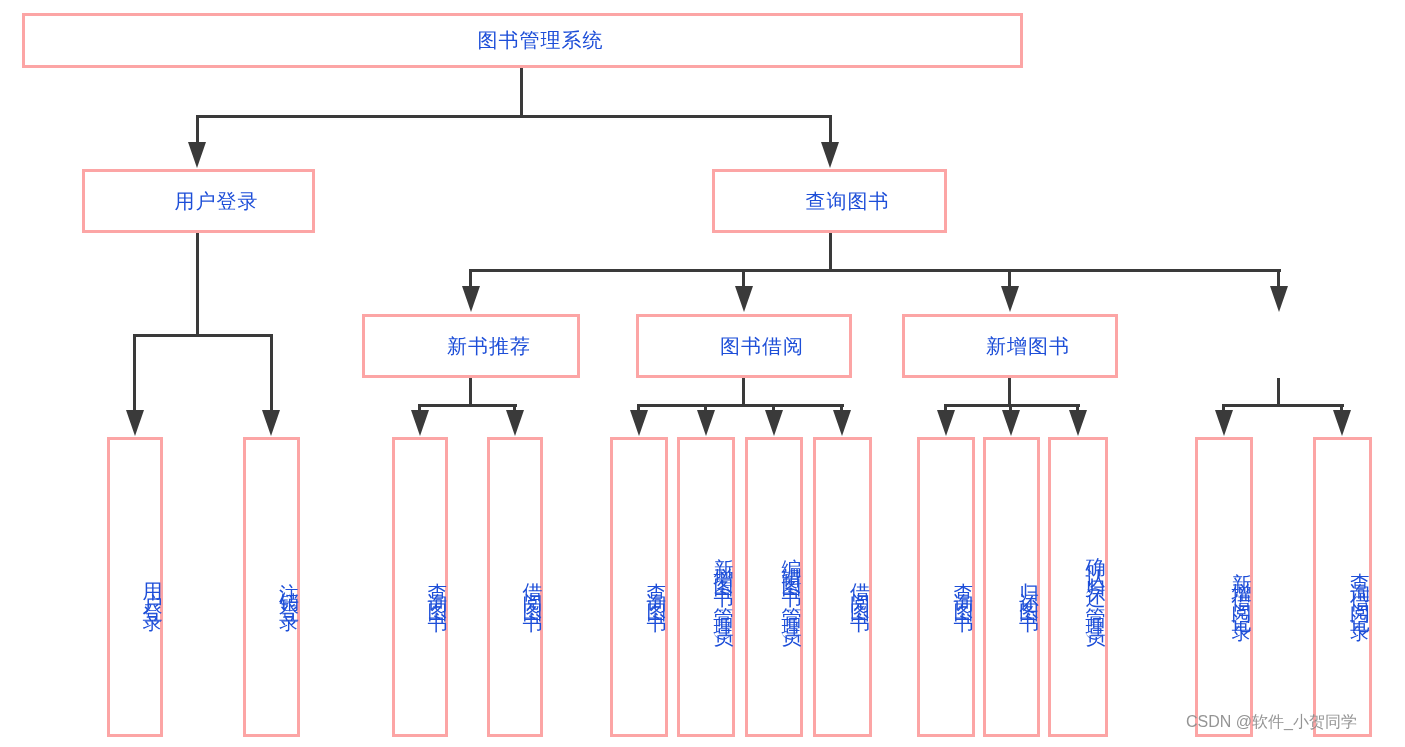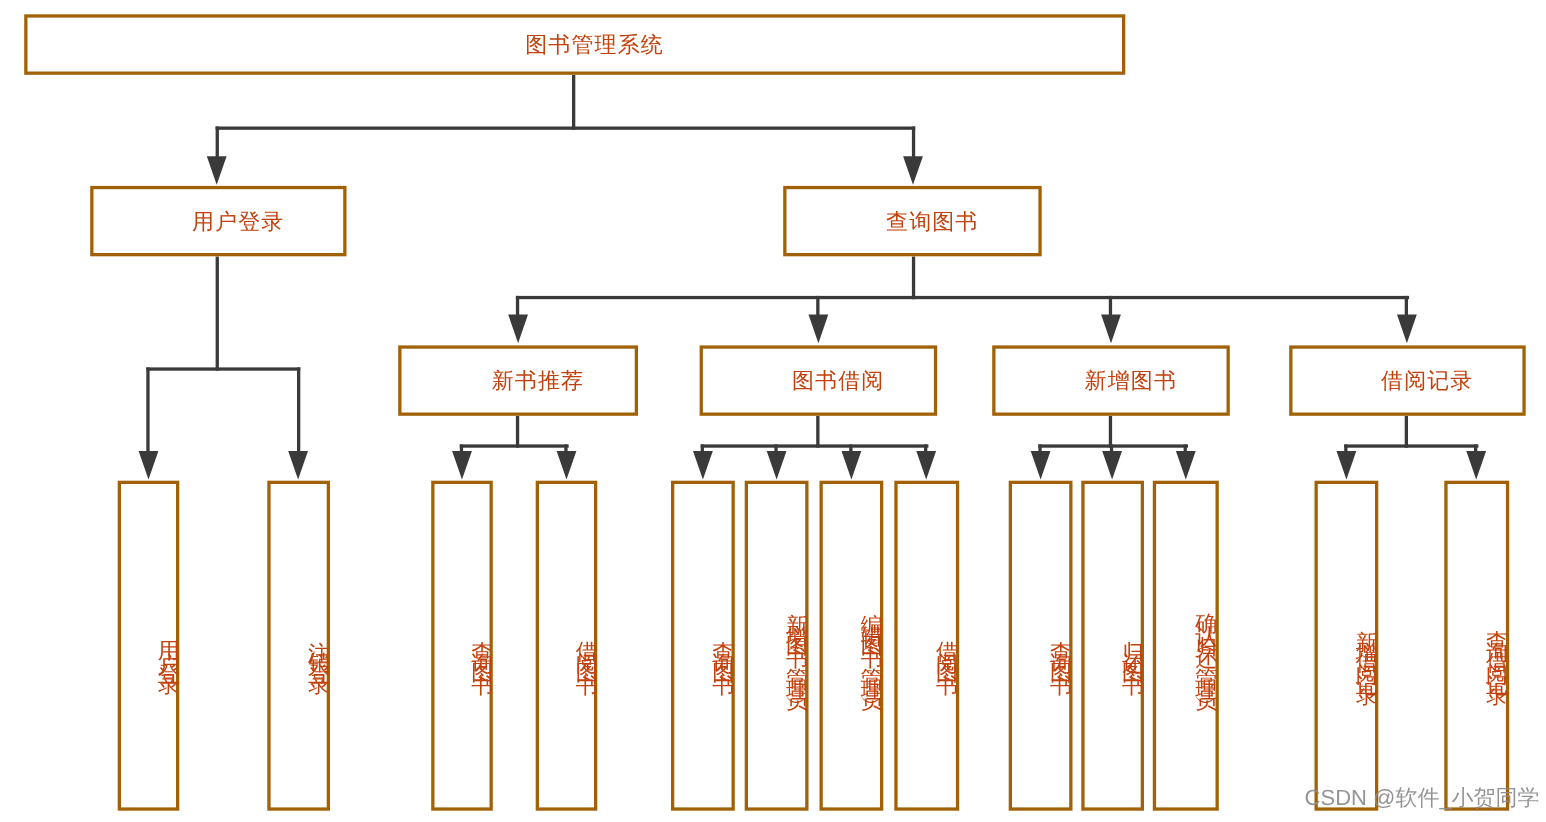--- a/index.html
+++ b/index.html
@@ -8,27 +8,27 @@
     background:#ffffff;
     font-family:"Liberation Sans", sans-serif;
     position:relative;
     overflow:hidden;
     color:#333333;
   }
   .canvas { position:absolute; left:0; top:0; width:1405px; height:747px; background:#ffffff; }
   .box {
     position:absolute;
     background:#ffffff;
-    border:3px solid #a16207;
+    border:3px solid #fca5a5;
     display:flex;
     align-items:center;
     justify-content:center;
     font-size:20px;
     letter-spacing:1px;
-    color:#c2410c;
+    color:#1d4ed8;
     z-index:2;
     padding-left:36px;
   }
   .vtext {
     writing-mode:vertical-rl;
     text-orientation:mixed;
     font-size:20px;
     letter-spacing:10px;
     line-height:1;
     white-space:nowrap;
@@ -40,41 +40,40 @@
     width:0; height:0;
     border-left:9px solid transparent;
     border-right:9px solid transparent;
     border-top:26px solid #3a3a3a;
     z-index:1;
   }
   .watermark {
     position:absolute;
     left:1186px;
     top:712px;
-    font-size:20px;
+    font-size:16px;
     color:#8c8c8c;
     opacity:0.92;
     z-index:5;
     white-space:nowrap;
   }
 </style>
 </head>
 <body>
 
 <div class="canvas">
 
   <div class="box" style="left:22px; top:13px; width:1001px; height:55px;">图书管理系统</div>
 
   <div class="box" style="left:82px; top:169px; width:233px; height:64px;">用户登录</div>
   <div class="box" style="left:712px; top:169px; width:235px; height:64px;">查询图书</div>
 
   <div class="box" style="left:636px; top:314px; width:216px; height:64px;">图书借阅</div>
   <div class="box" style="left:362px; top:314px; width:218px; height:64px;">新书推荐</div>
   <div class="box" style="left:902px; top:314px; width:216px; height:64px;">新增图书</div>
-  <div class="box" style="left:1172px; top:314px; width:215px; height:64px;">借阅记录</div>
 
   <div class="box" style="left:107px; top:437px; width:56px; height:300px;">
     <span class="vtext">用户登录</span>
     </div>
   <div class="box" style="left:243px; top:437px; width:57px; height:300px;">
     <span class="vtext">注销登录</span>
     </div>
 
   <div class="box" style="left:392px; top:437px; width:56px; height:300px;">
     <span class="vtext">查询图书</span>

